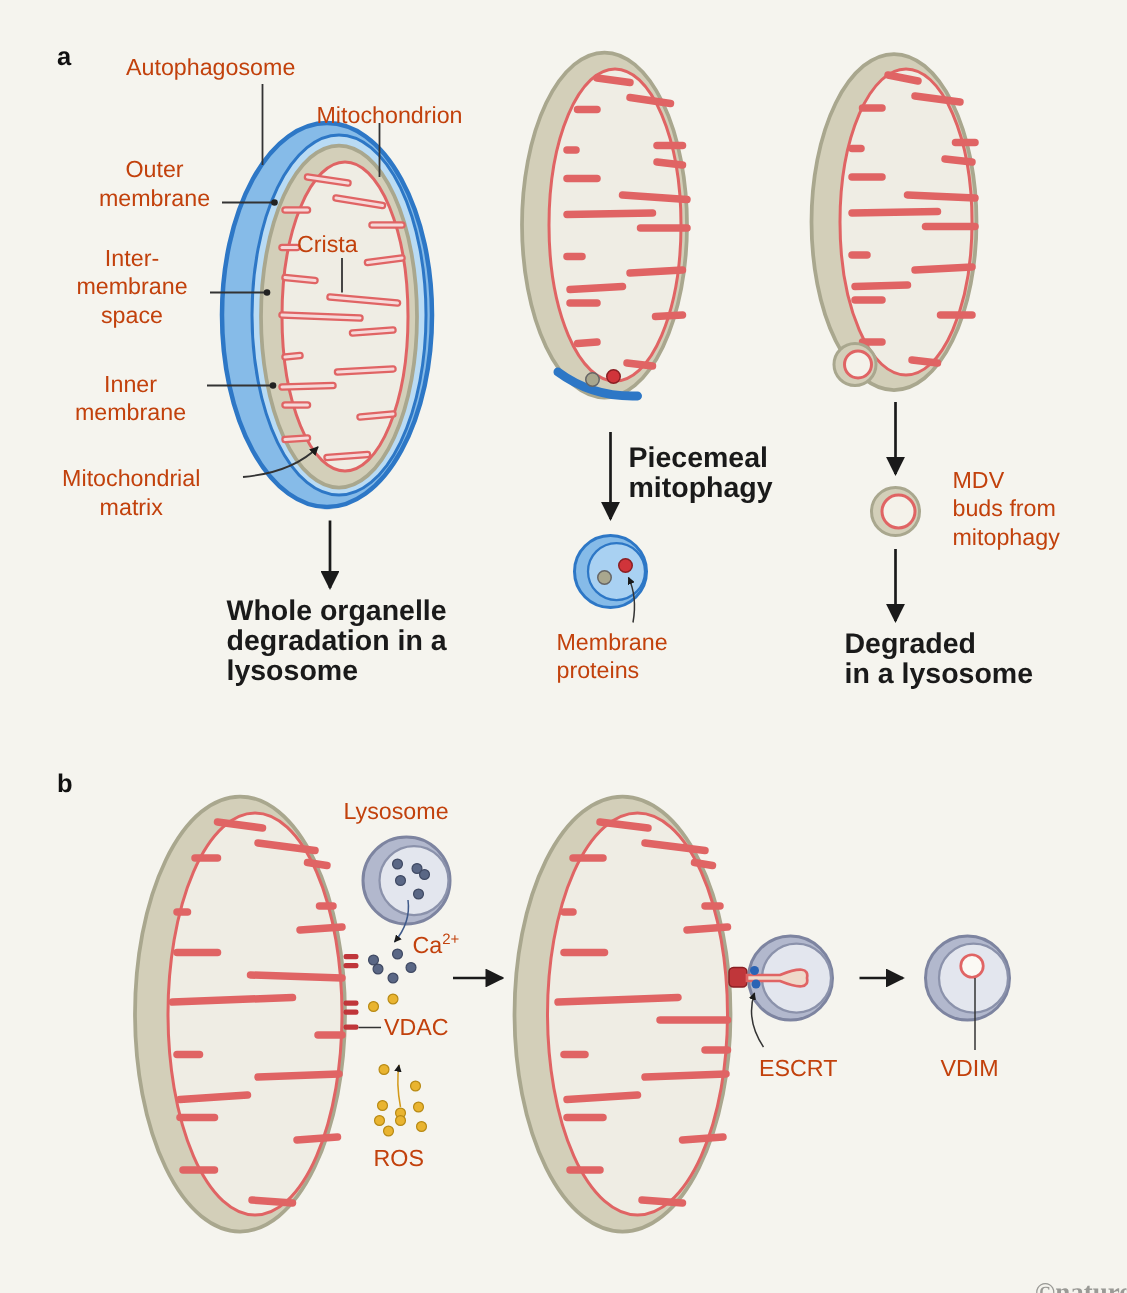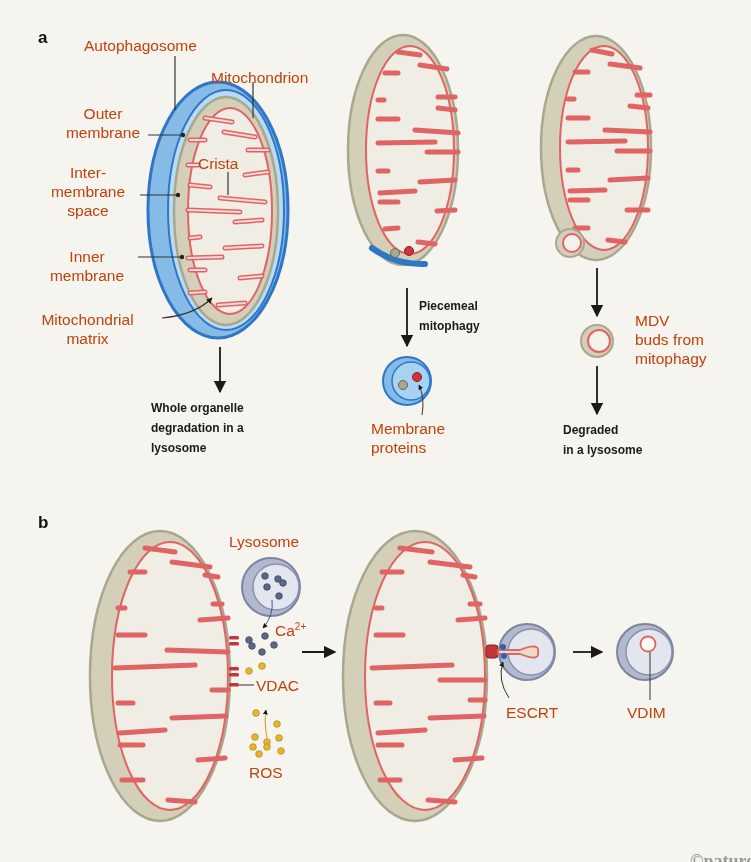--- a/index.html
+++ b/index.html
@@ -1,21 +1,21 @@
 <!DOCTYPE html>
 <html><head>
 <meta charset="utf-8">
 <style>
   html, body { margin: 0; padding: 0; }
   body { width: 751px; height: 862px; background: #f5f4ee; position: relative; overflow: hidden;
          font-family: "Liberation Sans", "DejaVu Sans", sans-serif; color: #1f1f1f; }
   svg#fig { position: absolute; left: 0; top: 0; }
   .lbl { position: absolute; font-size: 15.5px; line-height: 19px; color: #c2410c; white-space: nowrap; }
   .lbl.r { text-align: center; }
-  .bold { font-weight: bold; font-size: 12px; line-height: 20px; color: #1a1a1a; }
+  .bold { font-weight: bold; font-size: 19px; line-height: 20px; color: #1a1a1a; }
   .panel { position: absolute; font-weight: 900; font-size: 17px; color: #111; }
   .copy { position: absolute; font-family: "Liberation Serif", "DejaVu Serif", serif; font-weight: bold; color: #9a9a96; font-size: 18px; }
   sup { font-size: 10px; }
 </style>
 </head>
 <body>
 
 <svg id="fig" width="751" height="862" viewBox="0 0 751 862">
   <defs>
     <marker id="ah" viewBox="0 0 10 10" refX="9" refY="5" markerWidth="7" markerHeight="7" orient="auto">

